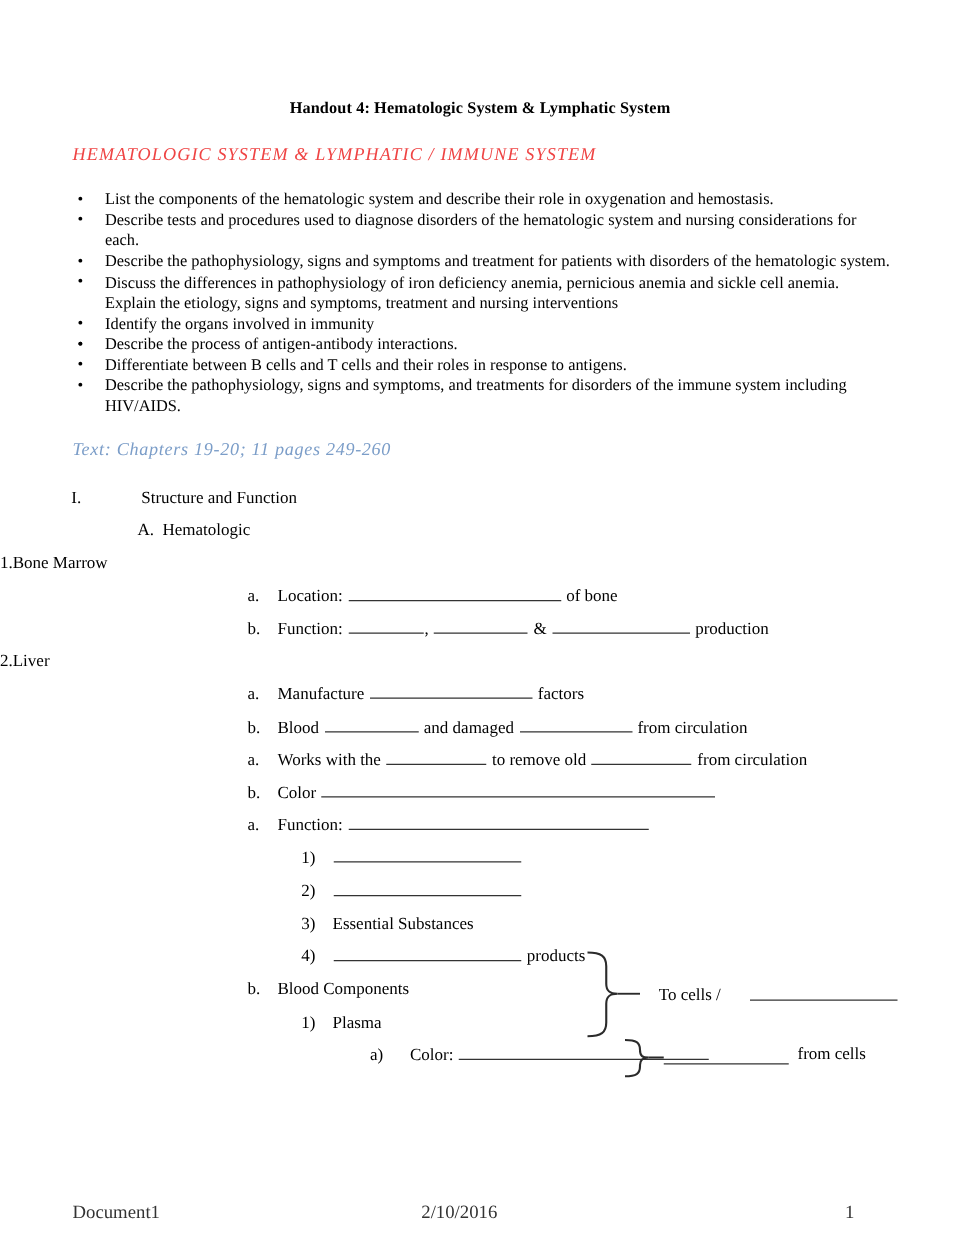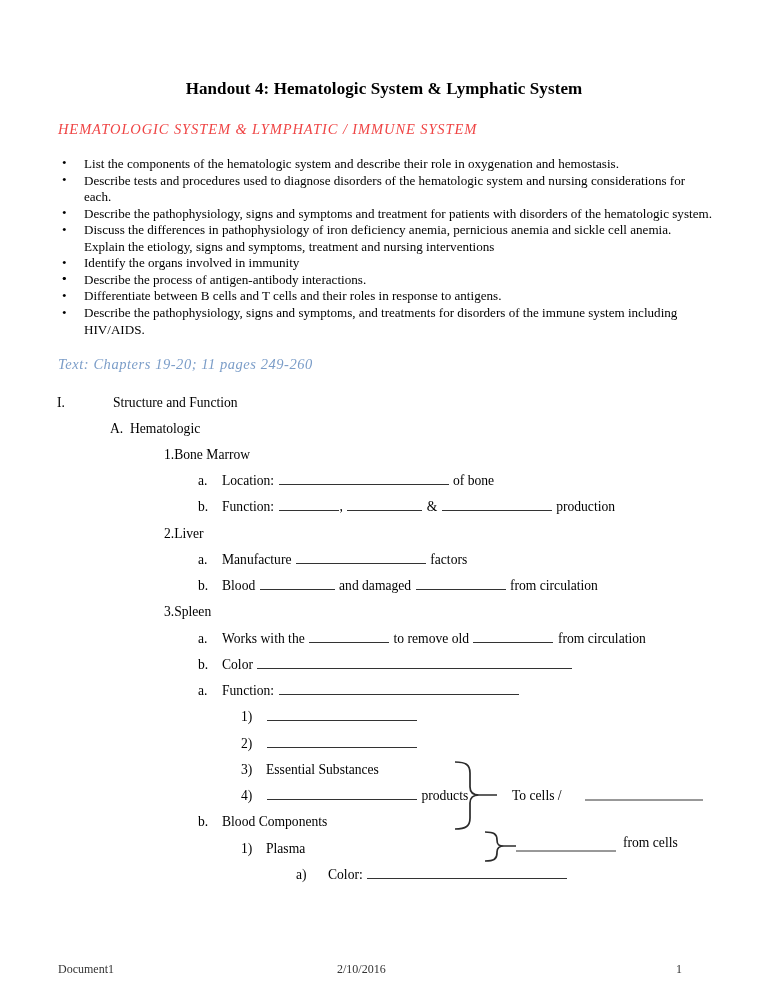--- a/index.html
+++ b/index.html
@@ -20,21 +20,21 @@
     position: relative;
     width: 768px;
     height: 994px;
     box-sizing: border-box;
     padding: 0;
   }
 
   
   .doc-title {
     text-align: center;
-    font-size: 17px;
+    font-size: 13px;
     font-weight: bold;
     letter-spacing: 0.1px;
     margin: 0;
     padding-top: 79px;
     padding-left: 18px;
     padding-right: 18px;
     line-height: 1.15;
   }
 
   
@@ -99,21 +99,21 @@
   }
   .rtext {
     display: inline-block;
   }
 
   
   .lvl-1 { padding-left: 113px; }         
   .lvl-1 .marker { left: 57px; }
   .lvl-2 { padding-left: 130px; }         
   .lvl-2 .marker { left: 110px; }
-  .lvl-3 { padding-left: 164px; }         
+  .lvl-3 { }         
   .lvl-4 { padding-left: 222px; }         
   .lvl-4 .marker { left: 198px; }
   .lvl-5 { padding-left: 266px; }         
   .lvl-5 .marker { left: 241px; }
   .lvl-6 { padding-left: 328px; }         
   .lvl-6 .marker { left: 296px; }
 
   
   .blank {
     display: inline-block;
@@ -130,41 +130,41 @@
   .b-w130 { width: 130px; }
   .b-w150 { width: 150px; }
   .b-w170 { width: 170px; }
   .b-w200 { width: 200px; }
   .b-w240 { width: 240px; }
   .b-w315 { width: 315px; }
 
   
   .brace-layer {
     position: absolute;
-    left: 0;
+    left: 15px;
     top: 0;
     width: 744px;
     height: 994px;
     pointer-events: none;
   }
   .brace-label {
     position: absolute;
     font-size: 13.6px;
     white-space: nowrap;
     line-height: 1;
   }
 
   
   .footer {
     position: absolute;
     left: 0;
     bottom: 0;
     width: 752px;
     height: 40px;
-    font-size: 12px;
+    font-size: 15px;
     color: #333;
   }
   .footer .f-left {
     position: absolute;
     left: 58px;
     top: 8px;
   }
   .footer .f-center {
     position: absolute;
     left: 337px;
@@ -239,23 +239,20 @@
     </div>
 
     <div class="row lvl-4">
       <span class="marker">b.</span><span class="rtext">Blood</span>
       <span class="blank b-w75"></span>
       <span class="rtext">and damaged</span>
       <span class="blank b-w90"></span>
       <span class="rtext">from circulation</span>
     </div>
 
-    <div class="row lvl-3">
-      <span class="rtext">3.Spleen</span>
-    </div>
 
     <div class="row lvl-4">
       <span class="marker">a.</span><span class="rtext">Works with the</span>
       <span class="blank b-w80"></span>
       <span class="rtext">to remove old</span>
       <span class="blank b-w80"></span>
       <span class="rtext">from circulation</span>
     </div>
 
     <div class="row lvl-4">

